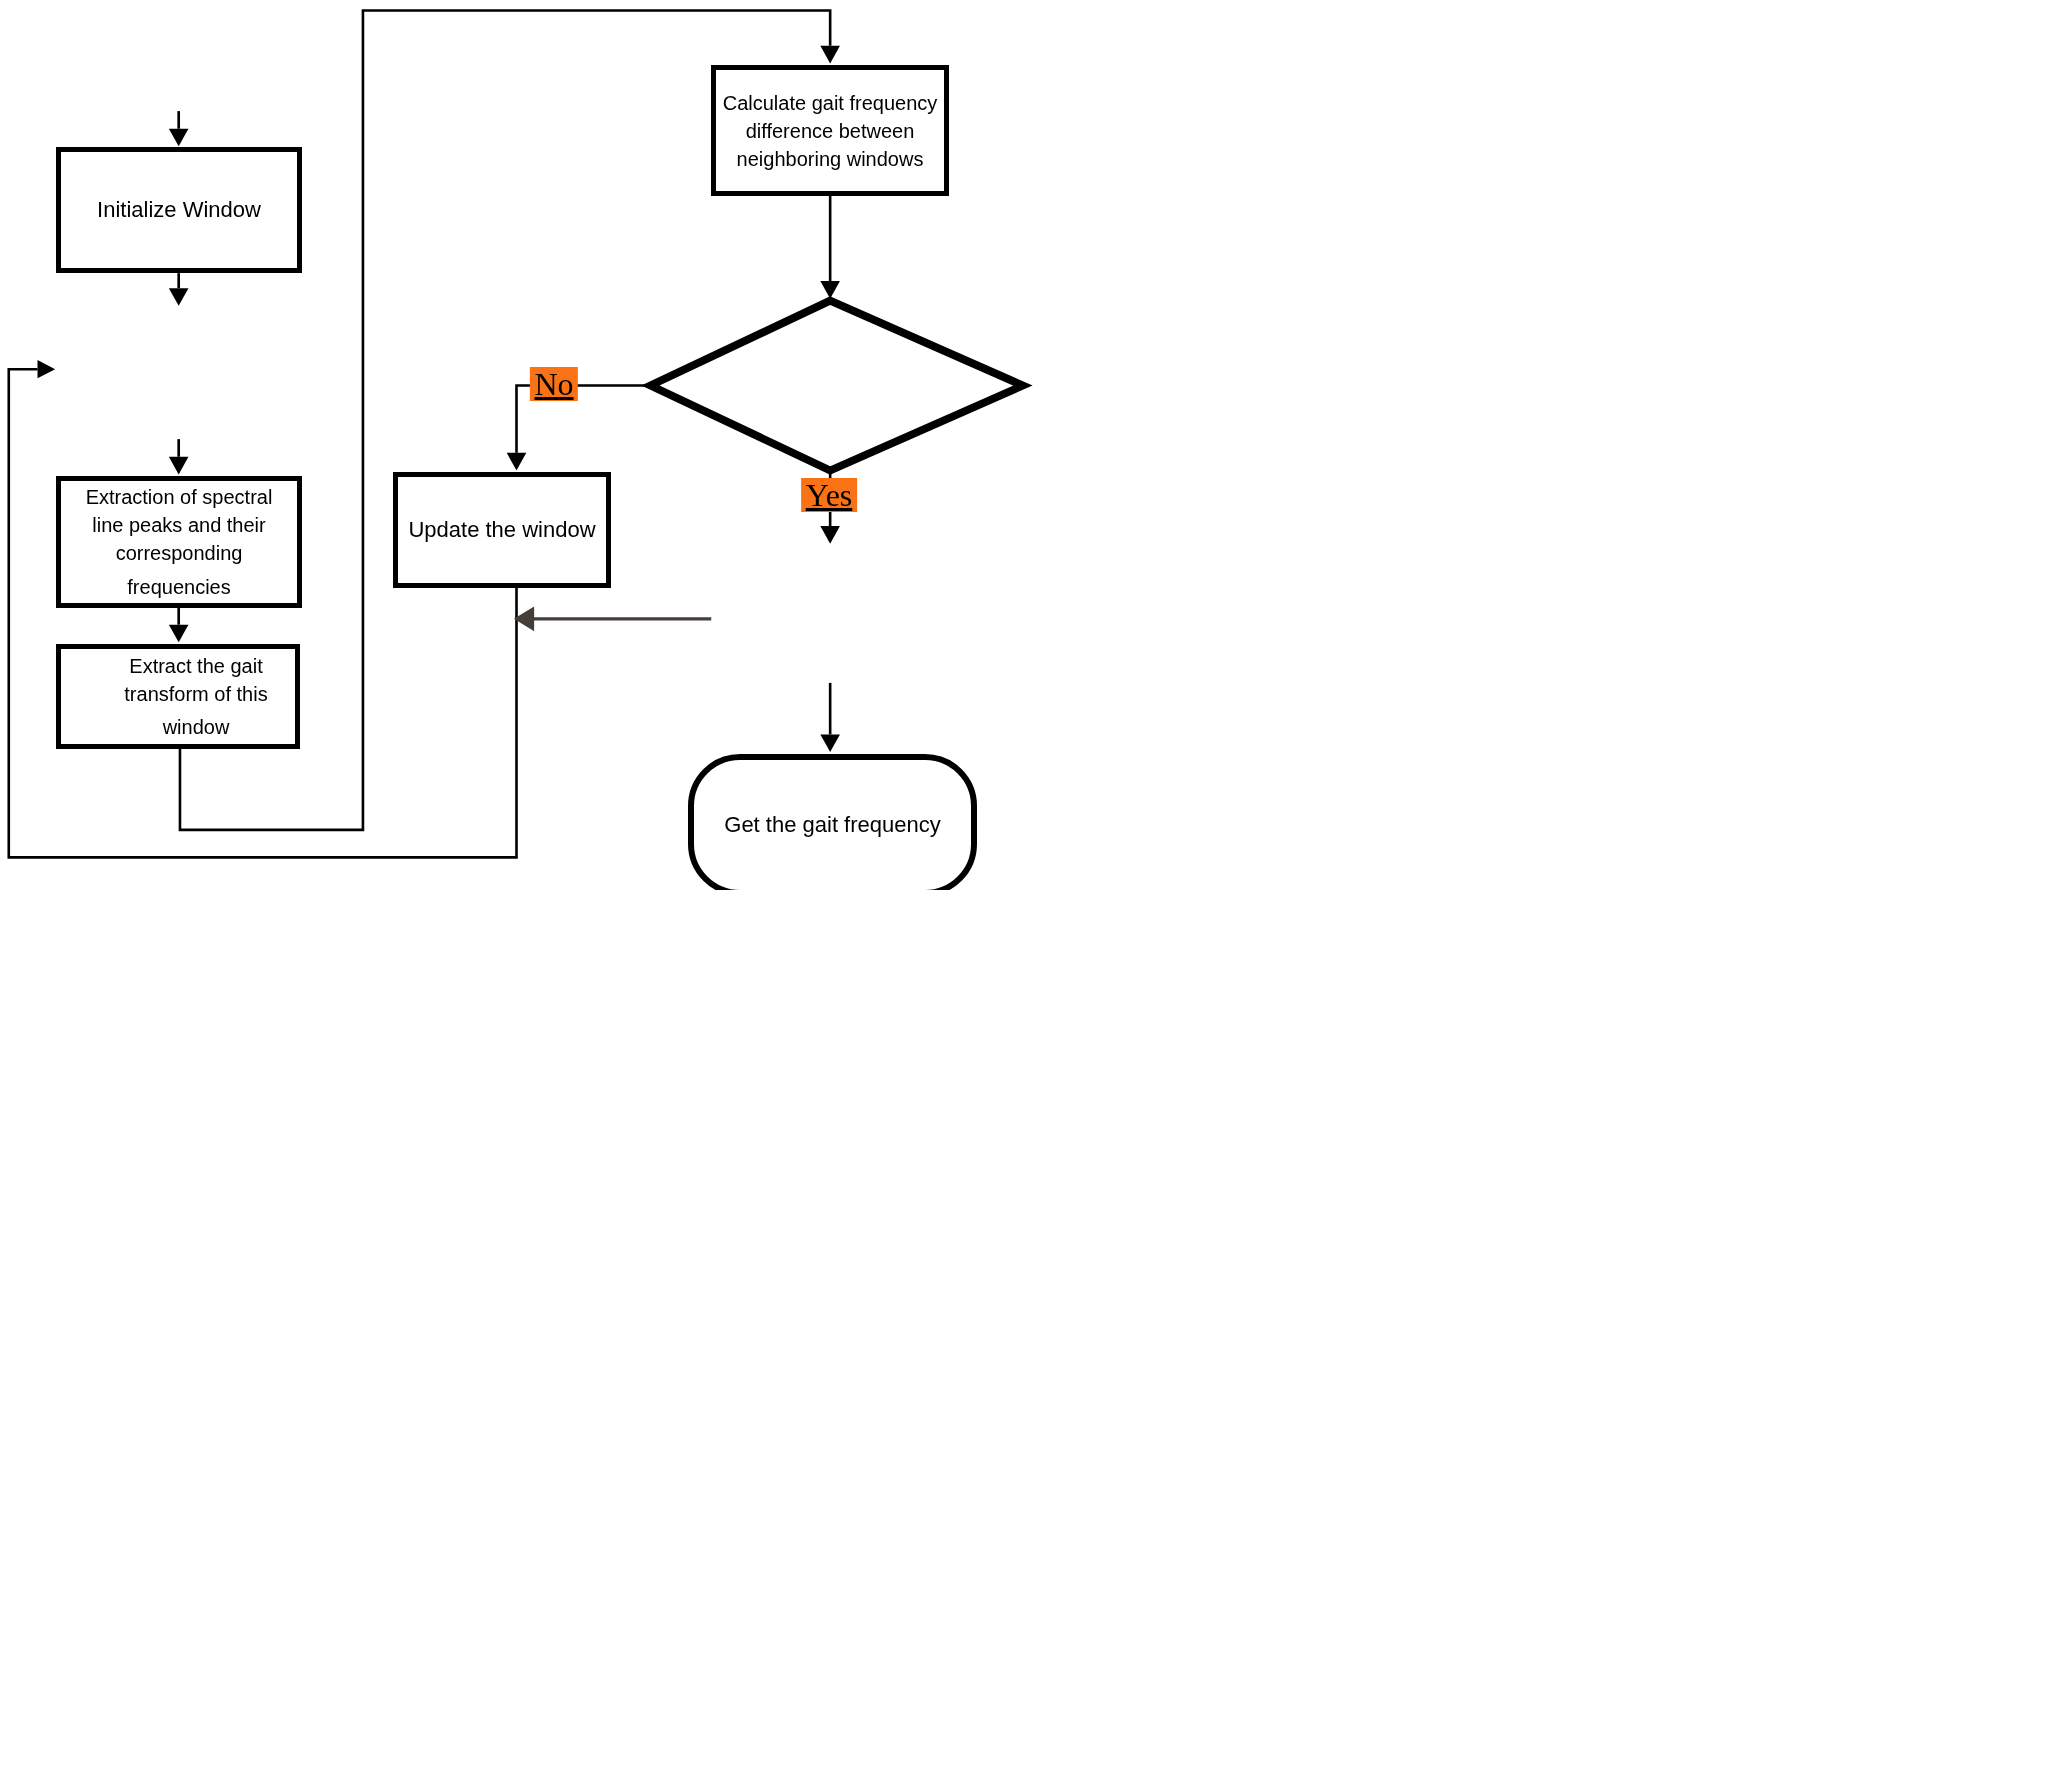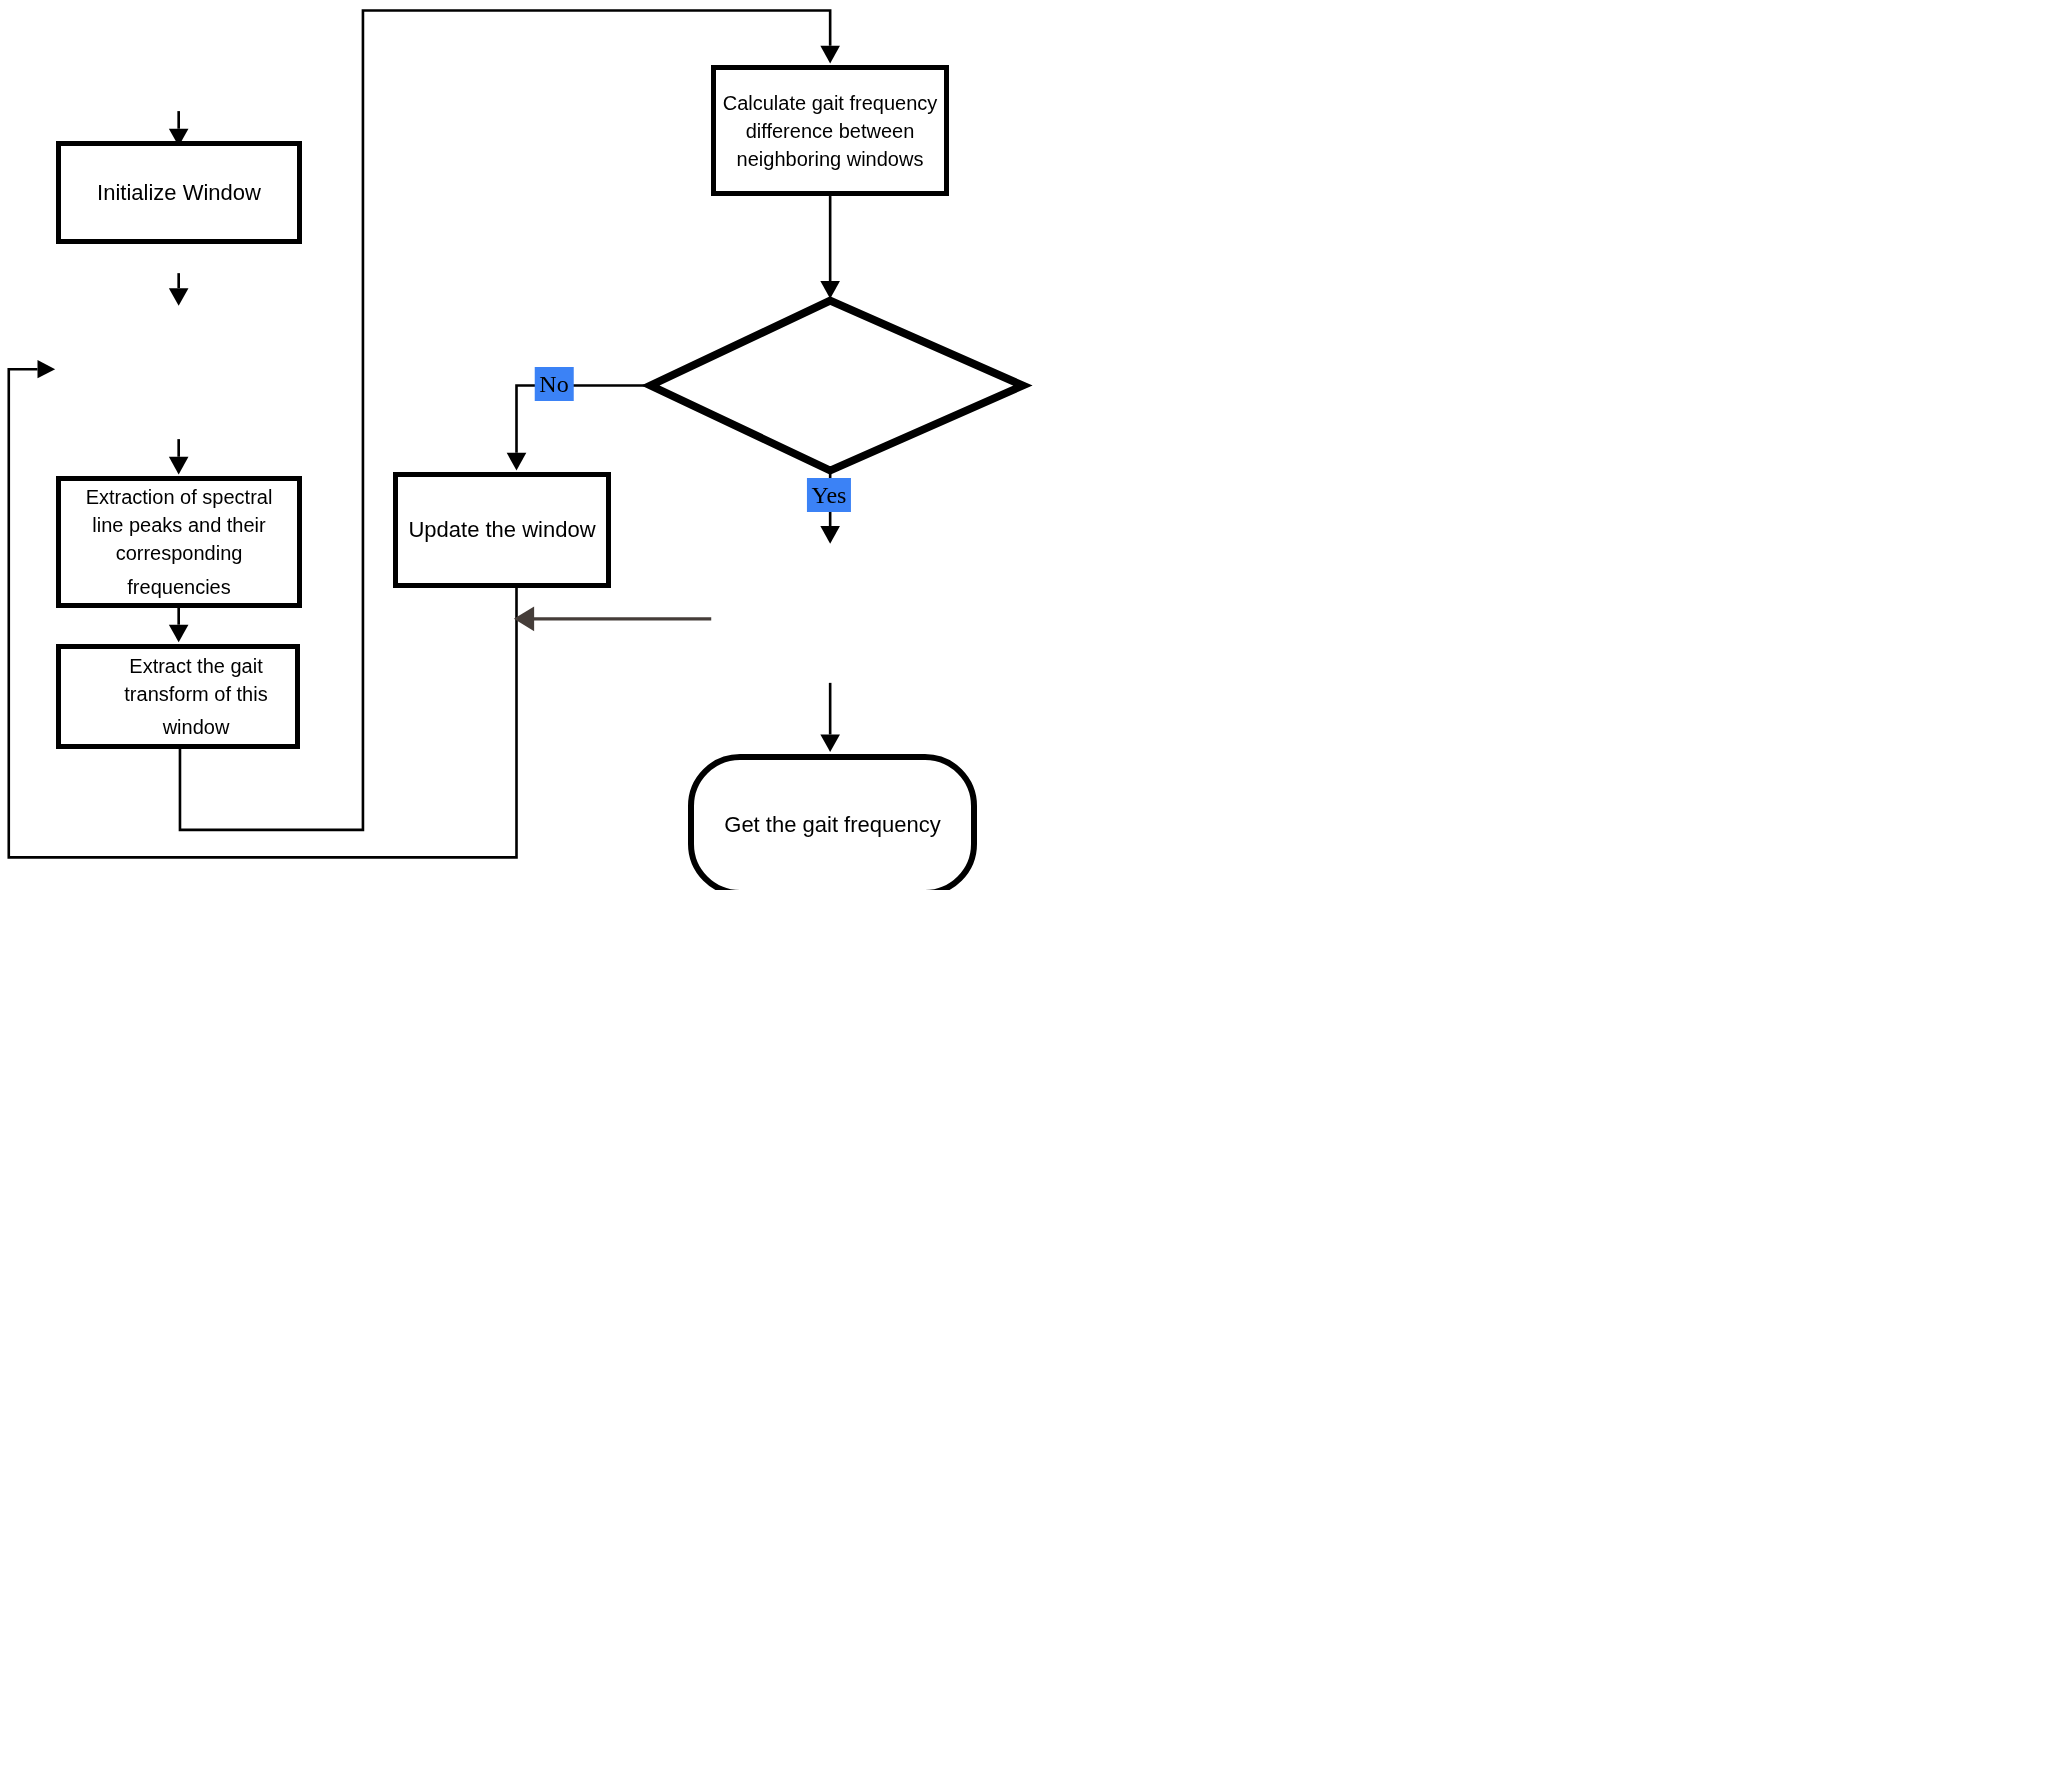--- a/index.html
+++ b/index.html
@@ -18,23 +18,23 @@
   .mlabel{font-size:20px;line-height:28px;}
   .mlabel span{display:block;}
   .gap{margin-top:5.9px;}
   .diamond-text{
     position:absolute;background:transparent;display:flex;flex-direction:column;
     align-items:center;justify-content:center;text-align:center;
     font-size:20px;line-height:29px;
   }
   .diamond-text span{display:block;}
   .edge-label{
-    position:absolute;transform:translate(-50%,-50%);background:#3b82f6;
-    font-family:"Liberation Serif","DejaVu Serif",serif;font-size:24px;
-    padding:0 4.6px;line-height:34px;
+    position:absolute;transform:translate(-50%,-50%);background:#f97316;
+    font-family:"Liberation Serif","DejaVu Serif",serif;font-size:32px;
+    padding:0 4.6px;line-height:34px;text-decoration:underline;
   }
 </style>
 </head>
 <body>
 
 <div class="canvas">
 
   <svg class="connectors" viewBox="0 0 1580 1362">
 
     <polyline points="273,170 273,197" fill="none" stroke="#000" stroke-width="4"></polyline>
@@ -67,21 +67,21 @@
     <polyline points="1270,1045 1270,1124" fill="none" stroke="#000" stroke-width="4"></polyline>
     <polygon points="1270,1151 1255,1124 1285,1124" fill="#000"></polygon>
 
     <polyline points="816,947 1088,947" fill="none" stroke="#453d39" stroke-width="5"></polyline>
     <polygon points="786,947 817,928 817,966" fill="#453d39"></polygon>
 
     <polygon points="1270,460 1565,590 1270,720 995,590" fill="#ffffff" stroke="#000" stroke-width="12"></polygon>
   </svg>
 
 
-  <div class="node process" style="left:56px;top:141px;width:246px;height:103px;">
+  <div class="node process" style="left:56px;top:147px;width:246px;height:126px;">
     <span class="label">Initialize Window</span>
   </div>
 
 
   <div class="node process mlabel" style="left:56px;top:476px;width:246px;height:132px;">
     <span>Extraction of spectral</span>
     <span>line peaks and their</span>
     <span>corresponding</span>
     <span class="gap">frequencies</span>
   </div>

